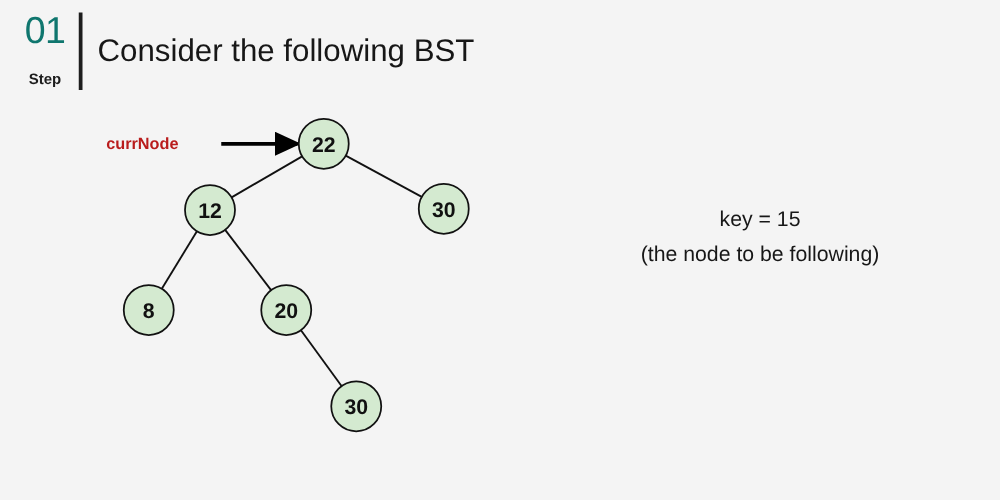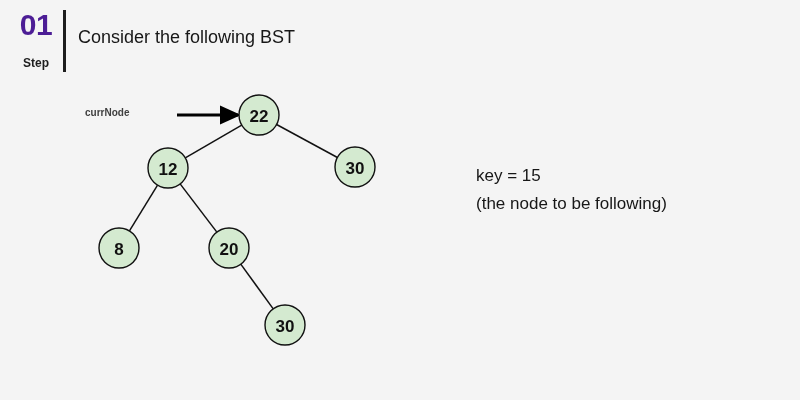--- a/index.html
+++ b/index.html
@@ -24,22 +24,22 @@
   .step-badge {
     position: absolute;
     left: 14px;
     top: 10px;
     width: 44px;
     text-align: center;
     line-height: 1;
   }
   .step-number {
     font-size: 30px;
-    font-weight: bold;
-    color: #4c1d95;
+    font-weight: normal;
+    color: #0f766e;
     letter-spacing: -0.5px;
     display: block;
   }
   .step-word {
     display: block;
     margin-top: 17px;
     font-size: 12px;
     font-weight: bold;
     color: #1d1d1d;
   }
@@ -48,21 +48,21 @@
     left: 63px;
     top: 10px;
     width: 3px;
     height: 62px;
     background: #1d1d1d;
   }
   .header-title {
     position: absolute;
     left: 78px;
     top: 27px;
-    font-size: 18px;
+    font-size: 25px;
     color: #171717;
     white-space: nowrap;
   }
 
   
   #diagram {
     position: absolute;
     left: 0;
     top: 0;
     width: 800px;
@@ -88,32 +88,33 @@
   }
   .pointer-line {
     stroke: #000000;
     stroke-width: 3;
     fill: none;
   }
   .pointer-label {
     position: absolute;
     left: 85px;
     top: 107px;
-    font-size: 10px;
+    font-size: 13px;
     font-weight: bold;
-    color: #404040;
+    color: #b91c1c;
     white-space: nowrap;
   }
 
   
   .caption {
     position: absolute;
-    left: 476px;
+    left: 458px;
     top: 162px;
     width: 300px;
+    text-align: center;
     font-size: 17px;
     color: #171717;
     line-height: 1.65;
   }
   .caption div { white-space: nowrap; }
 </style>
 </head>
 <body>
 
 <div id="stage">

